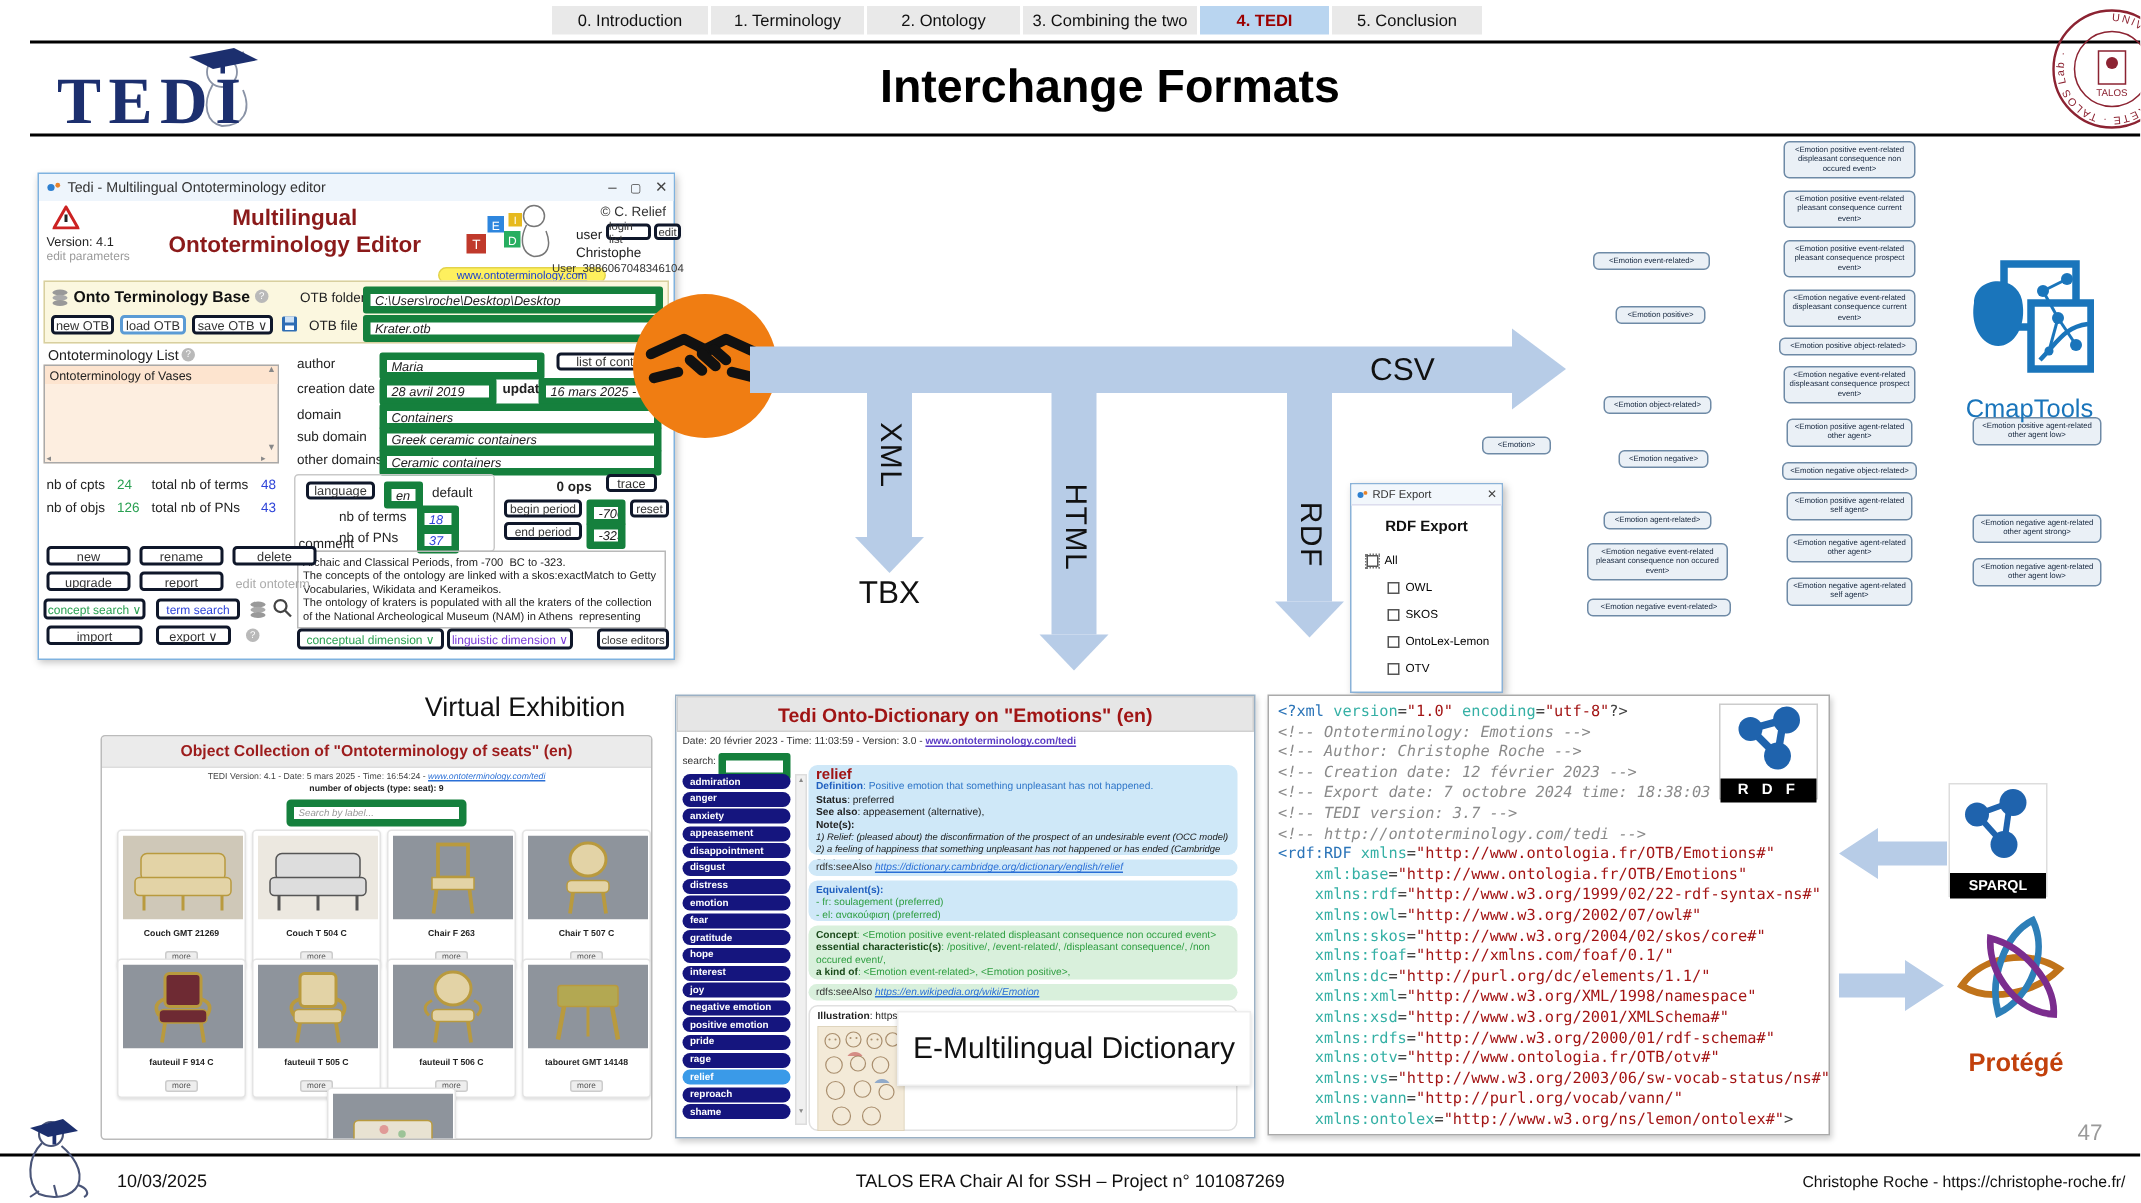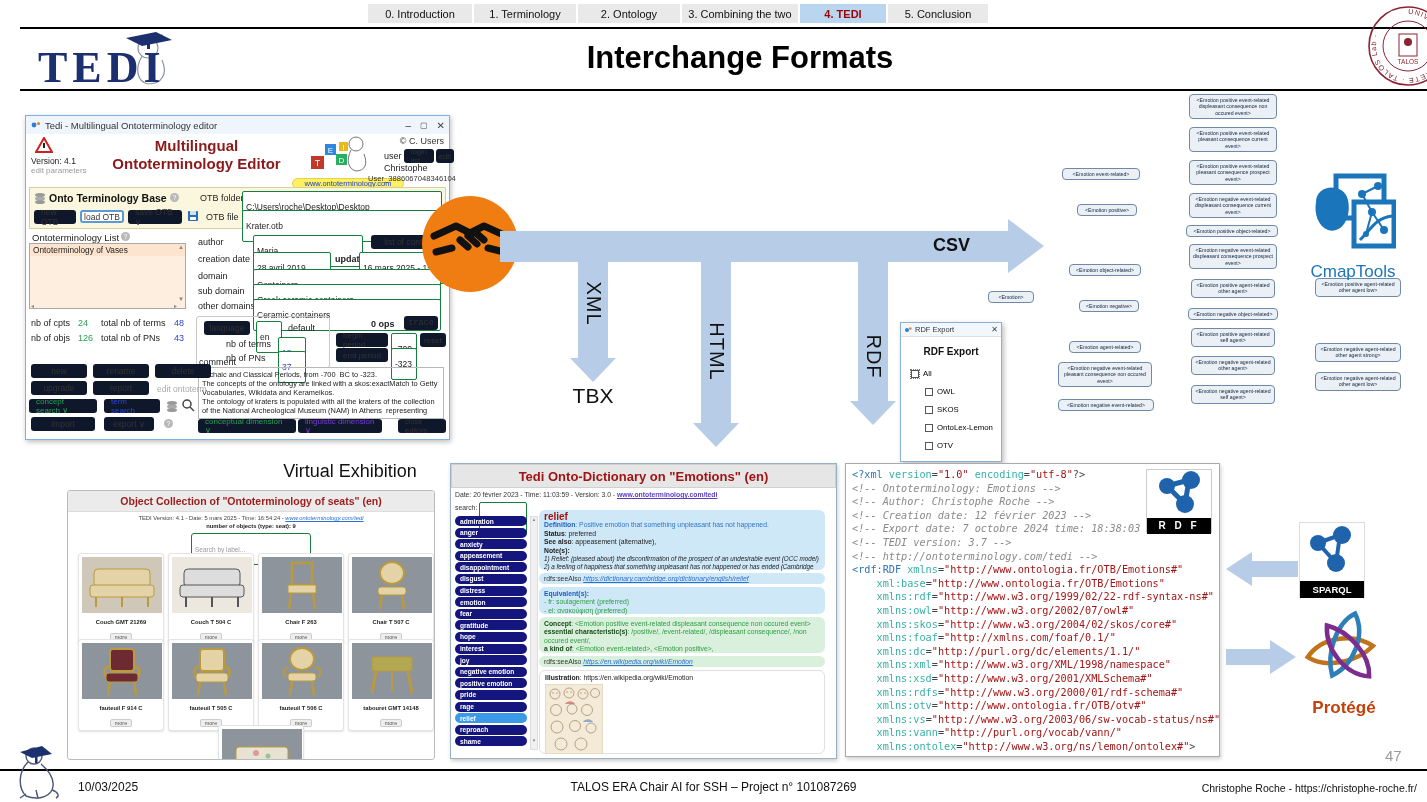--- a/index.html
+++ b/index.html
@@ -3,22 +3,22 @@
 <meta charset="utf-8">
 <style>
   html,body{margin:0;padding:0;background:#fff;font-family:"Liberation Sans",sans-serif;}
   .stage{position:relative;width:1427px;height:802px;background:#fff;overflow:hidden;}
   .abs{position:absolute;}
   .hline{position:absolute;background:#000;}
   
   .tab{height:19px;display:flex;align-items:center;justify-content:center;background:#e9e9e9;font-size:11px;color:#111;margin-right:2px;cursor:pointer;}
   .tab.active{background:#b9d5f0;color:#9c0000;font-weight:bold;}
   
-  .btn{display:flex;align-items:center;justify-content:center;background:#fff;border:7px solid #0f172a;border-radius:3px;font-size:8.5px;color:#333;box-sizing:border-box;}
-  .inp{background:#fff;border:1px solid #15803d;font-size:8.5px;color:#222;display:flex;align-items:center;padding:15px 3px;box-sizing:border-box;border-radius:2px;white-space:nowrap;overflow:hidden;}
+  .btn{display:flex;align-items:center;justify-content:center;background:#fff;border:2px solid #0f172a;border-radius:3px;font-size:8.5px;color:#333;box-sizing:border-box;}
+  .inp{background:#fff;border:5px solid #15803d;font-size:8.5px;color:#222;display:flex;align-items:center;padding:4px 3px;box-sizing:border-box;border-radius:2px;white-space:nowrap;overflow:hidden;font-style:italic;}
   .lbl{font-size:9px;color:#222;white-space:nowrap;}
   .help{width:9px;height:9px;border-radius:50%;background:#b9b9b9;color:#fff;font-size:6.5px;display:flex;align-items:center;justify-content:center;}
   
   .tediwin{position:absolute;left:25px;top:115px;width:423px;height:323px;background:#fff;border:1px solid #7fb2df;box-shadow:1px 2px 5px rgba(0,0,0,.25);}
   .titlebar{position:absolute;left:0;top:0;right:0;height:18px;background:#eef5fc;display:flex;align-items:center;font-size:9.5px;color:#333;padding-left:5px;box-sizing:border-box;}
   .winbtns{position:absolute;right:4px;top:0;height:18px;display:flex;gap:9px;align-items:center;font-size:10px;color:#444;}
   .vlab{position:absolute;font-size:20px;color:#111;text-align:center;transform:rotate(90deg);letter-spacing:1px;}
   .bluearrowpipe{position:absolute;background:#b7cce7;}
   
   .cnode{position:absolute;background:#eaf0f6;border:1px solid #6e8aa6;border-radius:4px;font-size:5.2px;line-height:6.4px;color:#13243c;text-align:center;padding:2px 2px;box-sizing:border-box;}
@@ -121,21 +121,21 @@
         <rect x="16" y="10" width="11" height="11" fill="#2e86de"></rect>
           <text x="21.5" y="19" font-size="8" fill="#fff" text-anchor="middle">E</text>
         <rect x="27" y="20" width="11" height="11" fill="#27ae60"></rect>
           <text x="32.5" y="29" font-size="8" fill="#fff" text-anchor="middle">D</text>
         <rect x="30" y="8" width="9" height="9" fill="#e6b91e"></rect>
           <text x="34.5" y="15.5" font-size="7" fill="#fff" text-anchor="middle">I</text>
       </svg>
     </div>
     <div class="abs" style="left:266px;top:62px;width:110px;text-align:center;font-size:7.5px;color:#1a3fd1;text-decoration:underline;background:#fef05e;border:1px solid #e3d34a;border-radius:6px;">www.ontoterminology.com</div>
 
-    <div class="abs" style="left:340px;top:20px;width:78px;text-align:right;font-size:9px;color:#333;">© C. Users</div>
+    <div class="abs" style="left:340px;top:20px;width:78px;text-align:right;font-size:9px;color:#333;">© C. Relief</div>
     <div class="abs lbl" style="left:358px;top:35px;">user</div>
     <div class="abs btn" style="left:378px;top:33px;width:30px;height:11px;font-size:7.5px;">login list</div>
     <div class="abs btn" style="left:401px;top:33px;width:18px;height:11px;font-size:7.5px;margin-left:9px;">edit</div>
     <div class="abs lbl" style="left:358px;top:47px;">Christophe</div>
     <div class="abs" style="left:342px;top:58px;font-size:7.6px;color:#333;">User_3886067048346104</div>
 
     <div class="abs" style="left:3px;top:71px;width:417px;height:42px;background:#fbf7df;border:1px solid #d8cf9f;box-sizing:border-box;">
       <svg class="abs" style="left:4px;top:4px;" width="12" height="12">
         <ellipse cx="6" cy="3" rx="5" ry="2" fill="#999"></ellipse>
           <ellipse cx="6" cy="6.5" rx="5" ry="2" fill="#aaa"></ellipse>
@@ -192,21 +192,21 @@
     <div class="abs" style="left:170px;top:200px;width:132px;height:50px;border:1px solid #c9c9c9;border-radius:3px;"></div>
     <div class="abs btn" style="left:178px;top:205px;width:46px;height:12px;">language</div>
     <div class="abs inp" style="left:230px;top:205px;width:26px;height:12px;">en</div>
     <span class="abs lbl" style="left:262px;top:207px;">default</span>
     <span class="abs lbl" style="left:200px;top:223px;">nb of terms</span>
     <div class="abs inp" style="left:252px;top:221px;width:28px;height:11px;color:#2d43d8;">18</div>
     <span class="abs lbl" style="left:200px;top:237px;">nb of PNs</span>
     <div class="abs inp" style="left:252px;top:235px;width:28px;height:11px;color:#2d43d8;">37</div>
 
     <span class="abs lbl" style="left:345px;top:203px;font-weight:bold;">0 ops</span>
-    <div class="abs btn" style="left:378px;top:200px;width:34px;height:12px;font-family:Liberation Mono, monospace;">trace</div>
+    <div class="abs btn" style="left:378px;top:200px;width:34px;height:12px;">trace</div>
     <div class="abs btn" style="left:310px;top:217px;width:52px;height:12px;font-size:8px;">begin period</div>
     <div class="abs inp" style="left:365px;top:217px;width:26px;height:12px;">-700</div>
     <div class="abs btn" style="left:394px;top:217px;width:26px;height:12px;font-size:8px;">reset</div>
     <div class="abs btn" style="left:310px;top:232px;width:52px;height:12px;font-size:8px;">end period</div>
     <div class="abs inp" style="left:365px;top:232px;width:26px;height:12px;">-323</div>
 
     <span class="abs lbl" style="left:173px;top:241px;">comment</span>
     <div class="abs" style="left:172px;top:251px;width:246px;height:52px;border:1px solid #b9b9b9;font-size:7.4px;line-height:9px;color:#222;padding:2px 3px;box-sizing:border-box;white-space:pre-wrap;overflow:hidden;">Archaic and Classical Periods, from -700  BC to -323.
 The concepts of the ontology are linked with a skos:exactMatch to Getty Vocabularies, Wikidata and Kerameikos.
 The ontology of kraters is populated with all the kraters of the collection of the National Archeological Museum (NAM) in Athens  representing</div>
@@ -257,21 +257,21 @@
   <div class="abs" style="left:570px;top:358px;width:0;height:0;border-top:24px solid #b7cce7;border-left:23px solid transparent;border-right:23px solid transparent;"></div>
   <div class="bluearrowpipe" style="left:701px;top:255px;width:30px;height:168px;"></div>
   <div class="abs" style="left:693px;top:423px;width:0;height:0;border-top:24px solid #b7cce7;border-left:23px solid transparent;border-right:23px solid transparent;"></div>
   <div class="bluearrowpipe" style="left:858px;top:258px;width:30px;height:143px;"></div>
   <div class="abs" style="left:850px;top:401px;width:0;height:0;border-top:24px solid #b7cce7;border-left:23px solid transparent;border-right:23px solid transparent;"></div>
 
   <div class="vlab" style="left:563px;top:292px;width:60px;">XML</div>
   <div class="vlab" style="left:681px;top:340px;width:70px;">HTML</div>
   <div class="vlab" style="left:843px;top:345px;width:60px;">RDF</div>
   <div class="abs" style="left:563px;top:384px;width:60px;text-align:center;font-size:21px;color:#111;">TBX</div>
-  <div class="abs" style="left:900px;top:235px;width:70px;text-align:right;font-size:18px;color:#111;font-weight:bold;">CSV</div>
+  <div class="abs" style="left:900px;top:235px;width:70px;text-align:center;font-size:21px;color:#111;">CSV</div>
 
   <div class="abs" style="left:900px;top:322px;width:100px;height:138px;background:#fff;border:1px solid #8ab2d8;box-shadow:2px 2px 5px rgba(0,0,0,.25);">
     <div style="height:13px;background:#f2f7fc;display:flex;align-items:center;padding:0 3px;border-bottom:1px solid #dde;">
       <svg width="8" height="8" style="margin-right:3px">
           <circle cx="3" cy="4" r="2" fill="#2d7fd0"></circle>
           <circle cx="6.3" cy="2.6" r="1.3" fill="#e8832a"></circle>
         </svg>
       <span style="font-size:7.5px;color:#333;flex:1;">RDF Export</span>
       <span style="font-size:8px;color:#444;">✕</span>
     </div>
@@ -575,20 +575,23 @@
             <circle cx="26" cy="8" r="0.7"></circle>
             <circle cx="36" cy="9" r="0.7"></circle>
             <circle cx="40" cy="9" r="0.7"></circle>
           </g>
         <path d="M20 20 a6 6 0 0 1 10 0" fill="#c24f4f" opacity="0.6"></path>
         <path d="M38 38 a6 6 0 0 1 10 0" fill="#4f7ec2" opacity="0.6"></path>
       </svg>
     </div>
   </div>
 
+  <div class="abs" style="left:598px;top:674px;width:234px;height:48px;background:#fff;border:1px solid #eee;box-shadow:0 1px 3px rgba(0,0,0,.15);display:flex;align-items:center;justify-content:center;">
+    <span style="font-size:20px;color:#111;">E-Multilingual Dictionary</span>
+  </div>
 
   <div class="abs" style="left:845px;top:463px;width:375px;height:294px;background:#fff;border:1px solid #aaa;box-shadow:1px 2px 4px rgba(0,0,0,.2);box-sizing:border-box;padding:4px 6px;overflow:hidden;">
     <div id="code-lines">
         <div class="codeline"><span class="c-tag">&lt;?xml</span> <span class="c-att">version</span>=<span class="c-str">"1.0"</span> <span class="c-att">encoding</span>=<span class="c-str">"utf-8"</span>?&gt;</div>
         <div class="codeline"><span class="c-com">&lt;!-- Ontoterminology: Emotions --&gt;</span></div>
         <div class="codeline"><span class="c-com">&lt;!-- Author: Christophe Roche --&gt;</span></div>
         <div class="codeline"><span class="c-com">&lt;!-- Creation date: 12 février 2023 --&gt;</span></div>
         <div class="codeline"><span class="c-com">&lt;!-- Export date: 7 octobre 2024 time: 18:38:03 --&gt;</span></div>
         <div class="codeline"><span class="c-com">&lt;!-- TEDI version: 3.7 --&gt;</span></div>
         <div class="codeline"><span class="c-com">&lt;!-- http://ontoterminology.com/tedi --&gt;</span></div>

